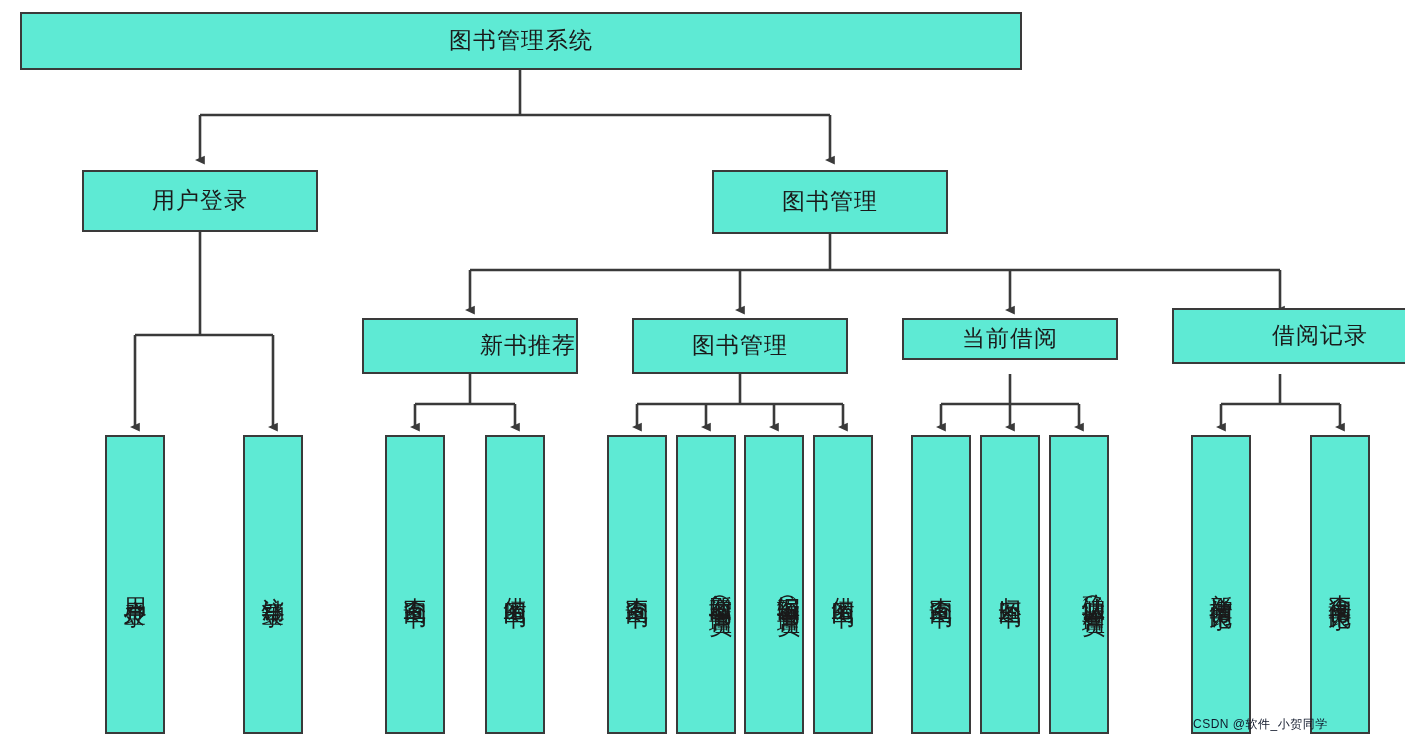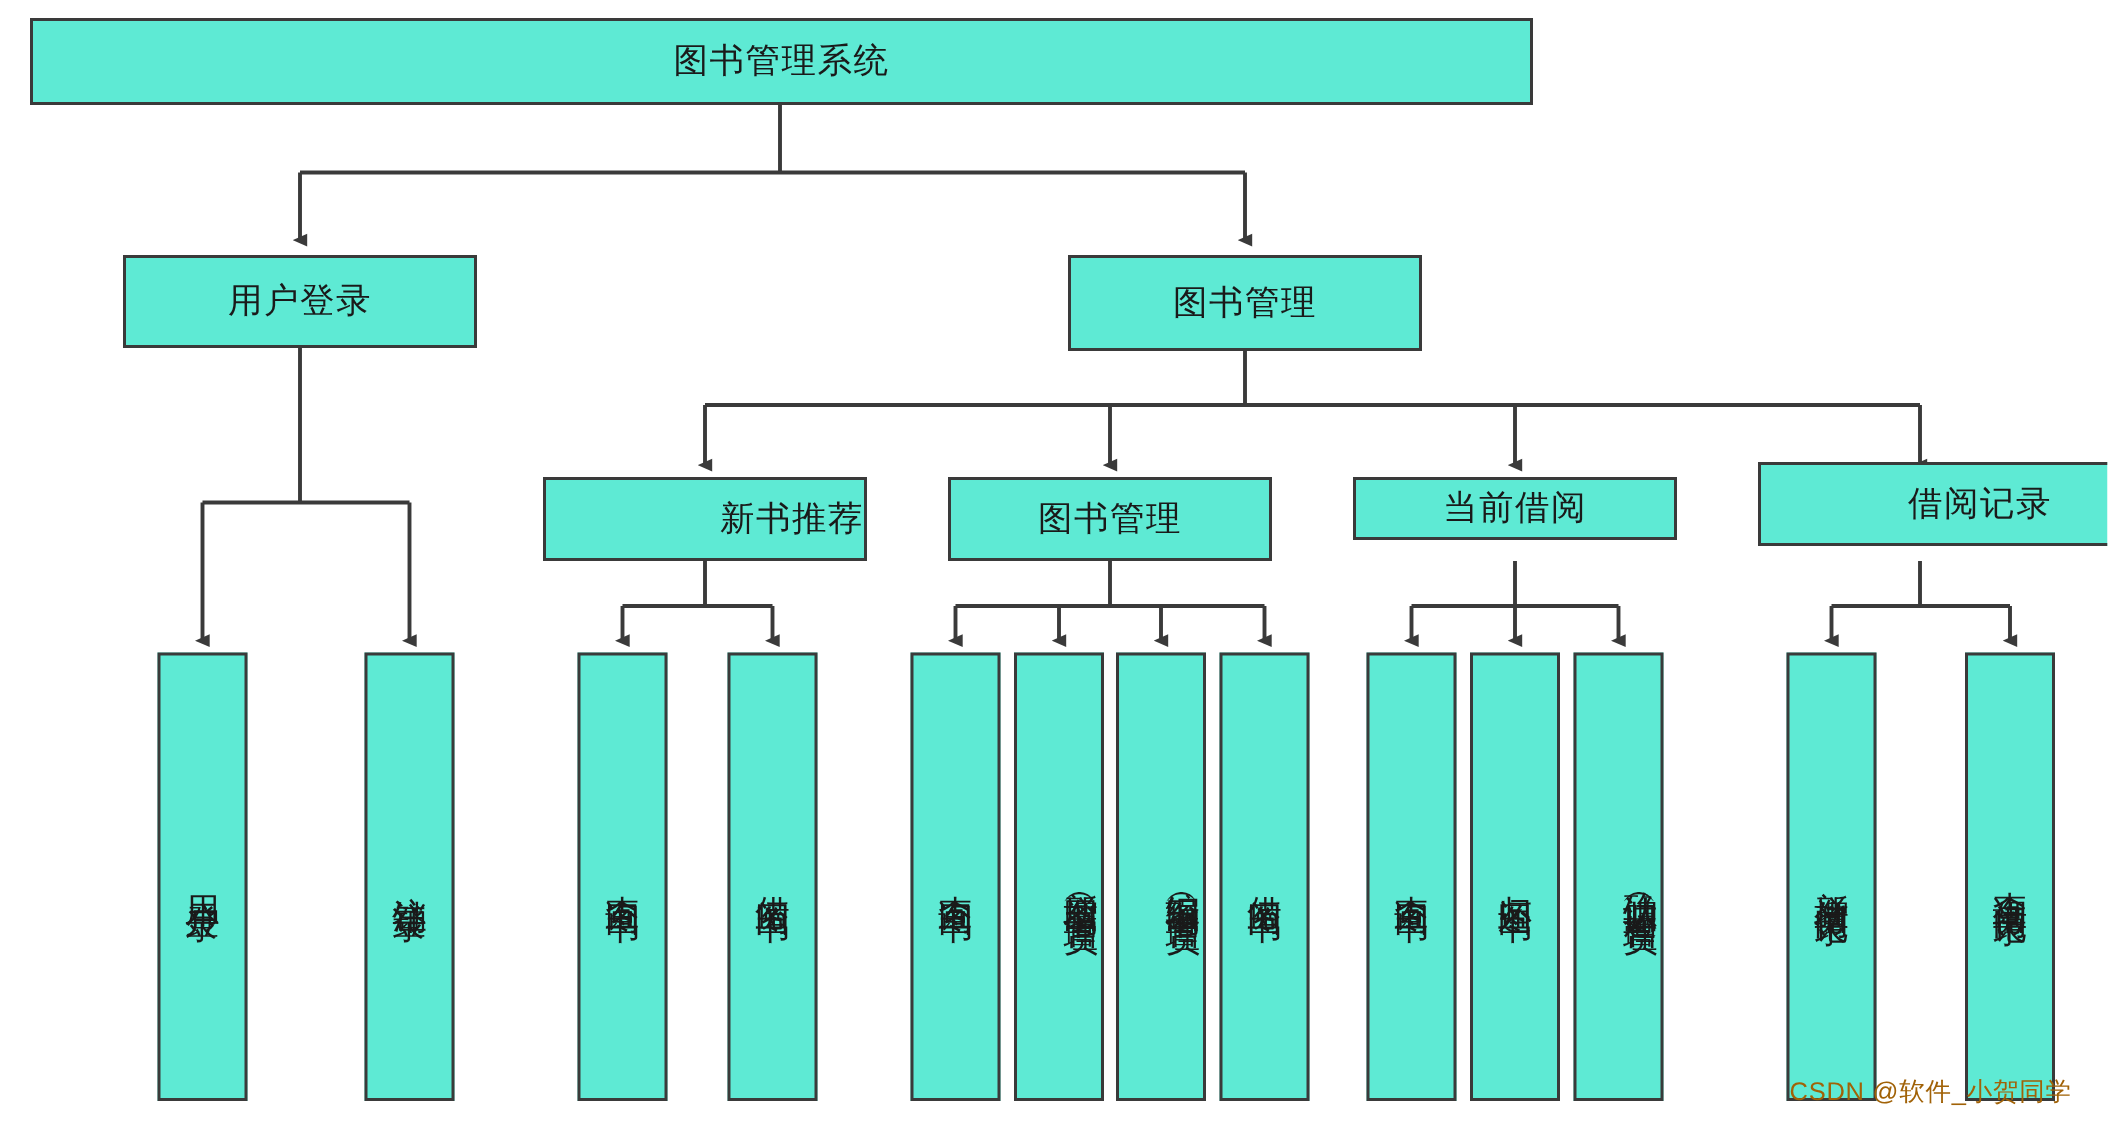--- a/index.html
+++ b/index.html
@@ -53,22 +53,22 @@
   }
   .node.vert.pad-mid {
     align-items: center;
     padding-top: 0;
   }
   .node-label {
     display: block;
   }
   .watermark {
     position: absolute;
-    font-size: 17px;
-    color: #a16207;
+    font-size: 12px;
+    color: #0f172a;
     white-space: nowrap;
     letter-spacing: 0.5px;
   }
 </style>
 </head>
 <body>
 
 <div id="canvas">
 
   <svg id="edges" viewBox="0 0 1405 747" xmlns="http://www.w3.org/2000/svg">

